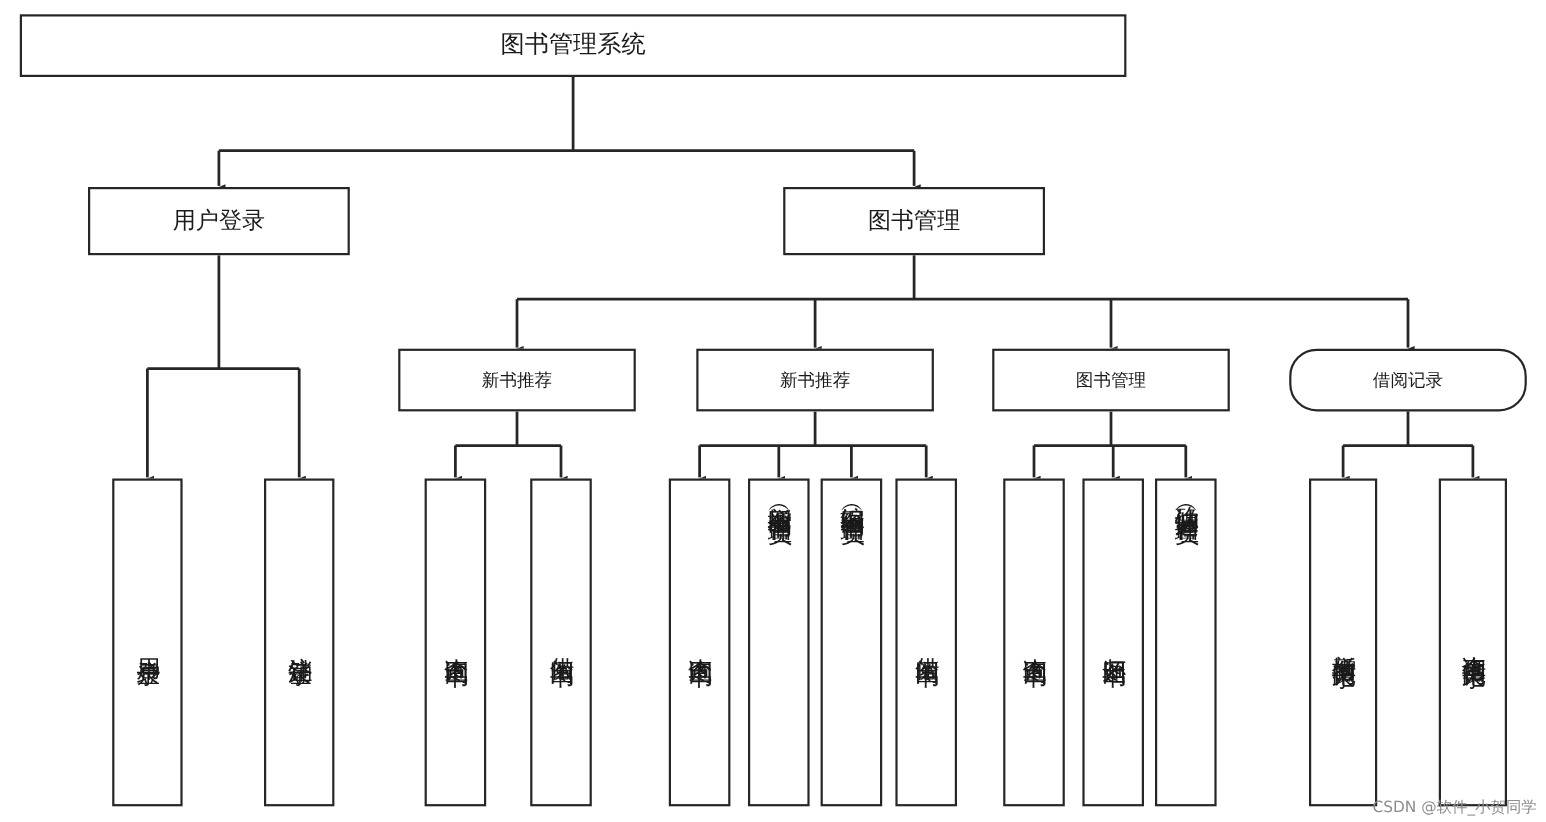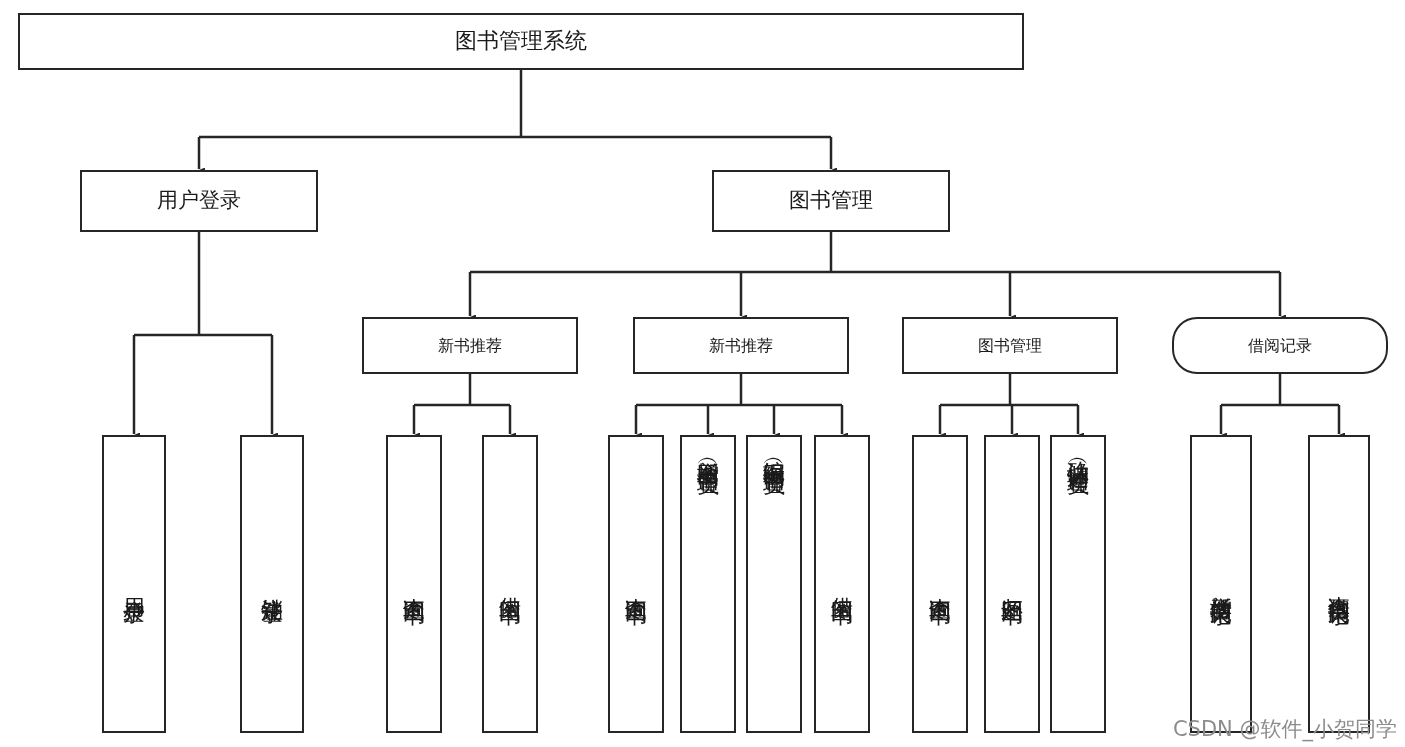--- a/index.html
+++ b/index.html
@@ -58,21 +58,21 @@
     white-space: nowrap;
   }
   .leaf.centered {
     align-items: center;
     padding-top: 0;
   }
   #watermark {
     position: absolute;
     right: 8px;
     bottom: 4px;
-    font-size: 21px;
+    font-size: 14px;
     color: #8c8c8c;
     z-index: 9;
     white-space: nowrap;
   }
 </style>
 </head>
 <body>
 
 <div id="diagram-root">
 

